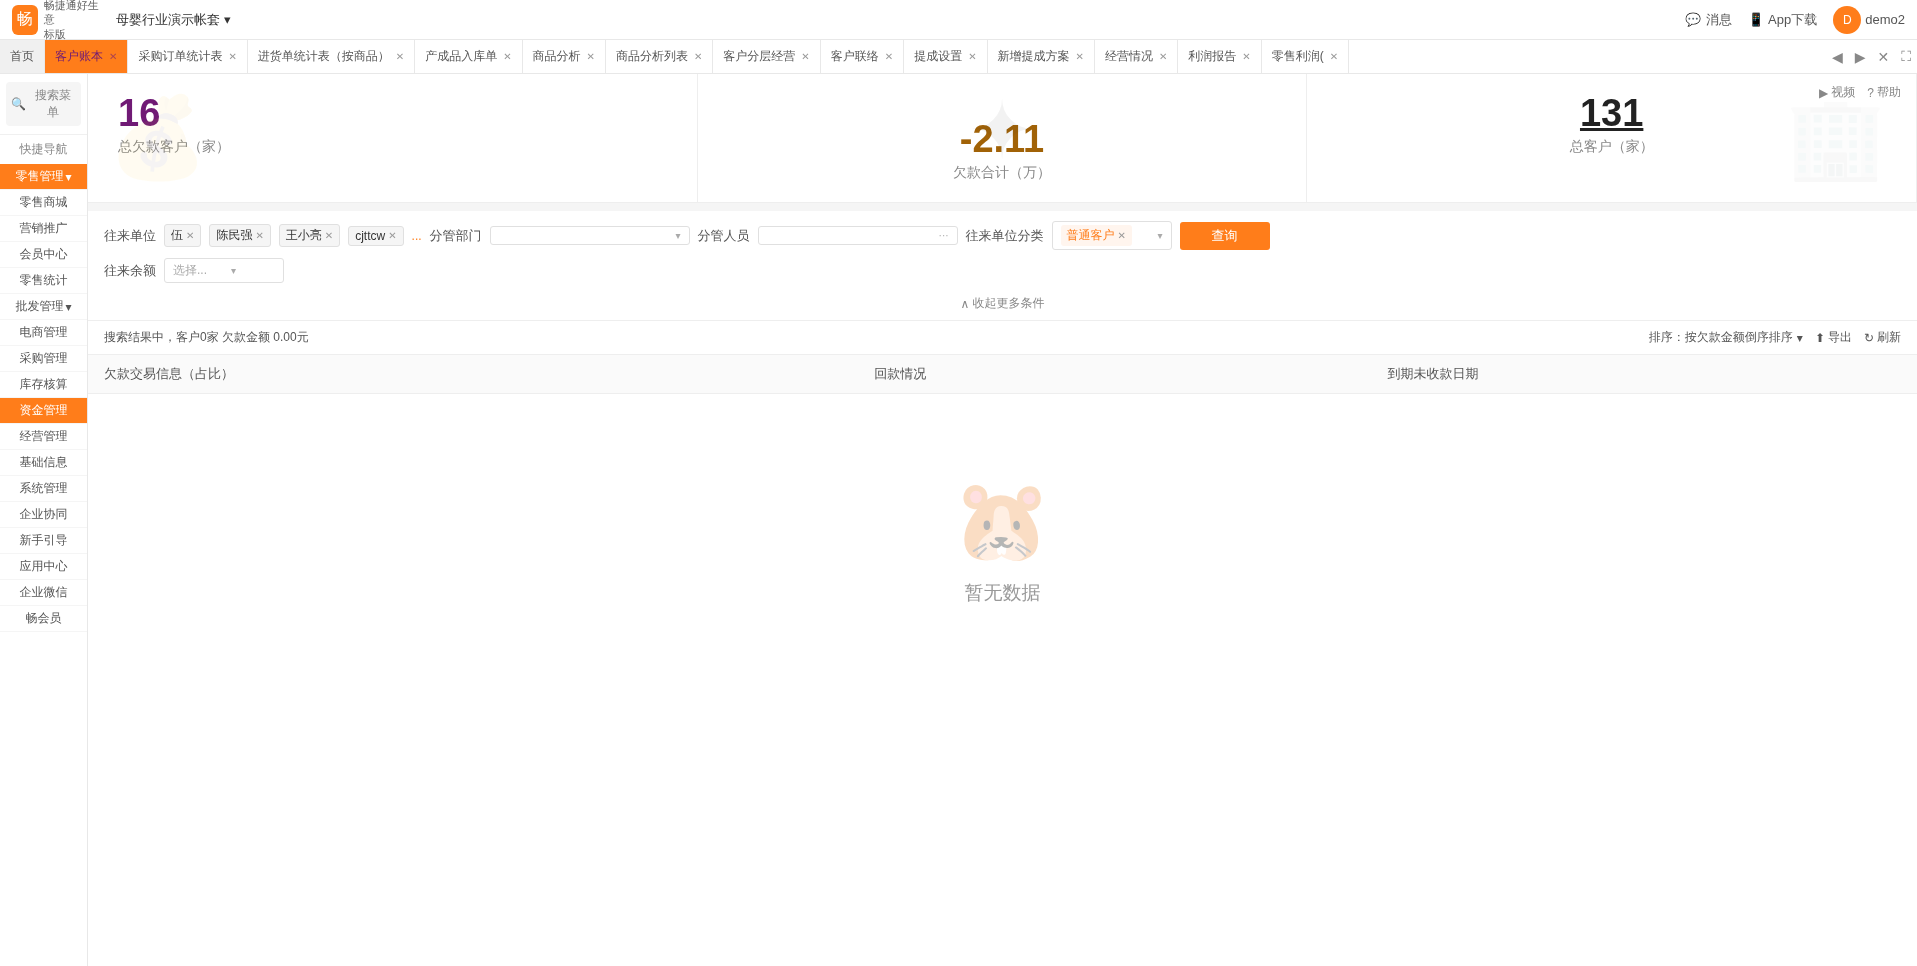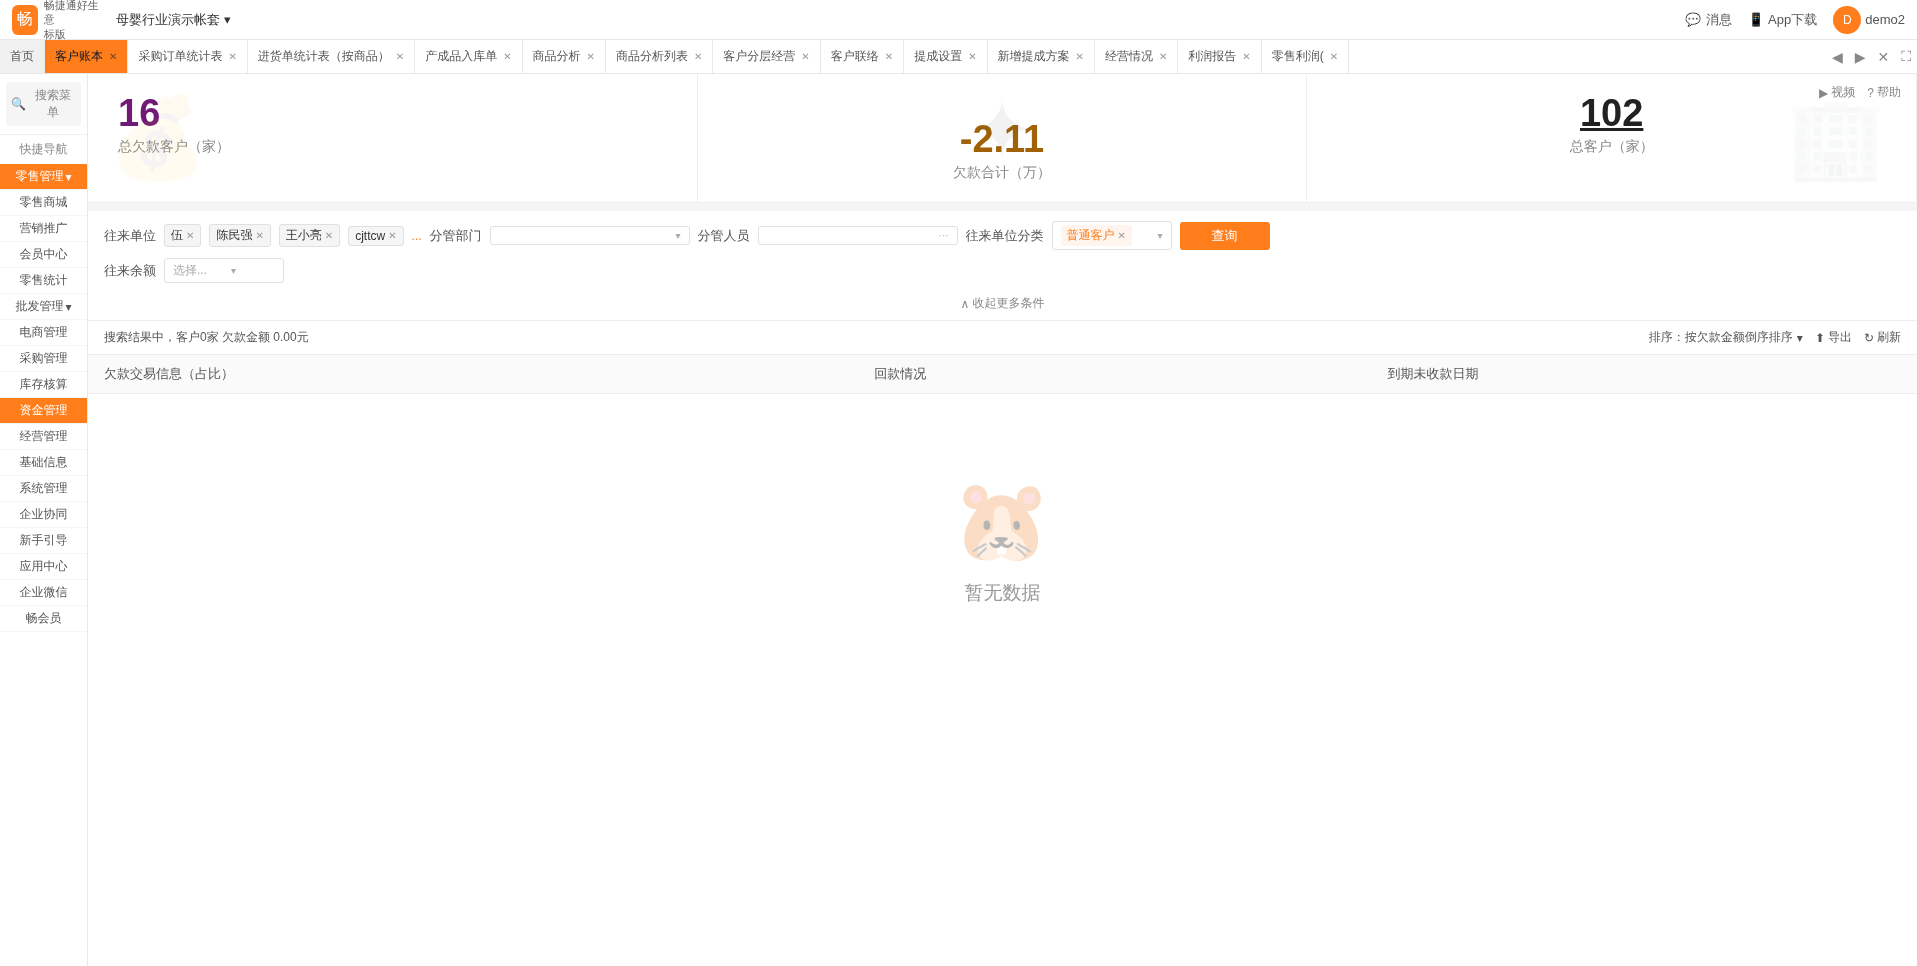--- a/index.html
+++ b/index.html
@@ -12,21 +12,21 @@
     .logo-icon { width: 30px; height: 30px; background: #ff7d1a; border-radius: 6px; display: flex; align-items: center; justify-content: center; color: #fff; font-size: 16px; }
     .logo-text { font-size: 11px; color: #666; line-height: 1.3; }
     .store-selector { display: flex; align-items: center; gap: 4px; font-size: 13px; color: #333; cursor: pointer; padding: 0 8px; }
     .top-bar-right { display: flex; align-items: center; gap: 16px; }
     .top-bar-action { display: flex; align-items: center; gap: 4px; font-size: 13px; color: #555; cursor: pointer; }
     .avatar { width: 28px; height: 28px; border-radius: 50%; background: #ff7d1a; display: flex; align-items: center; justify-content: center; color: #fff; font-size: 12px; }
 
     
     .tab-bar { background: #fff; height: 34px; display: flex; align-items: stretch; border-bottom: 1px solid #e8e8e8; flex-shrink: 0; overflow: hidden; }
     .tab-item { display: flex; align-items: center; padding: 0 10px; gap: 4px; font-size: 12px; color: #555; cursor: pointer; border-right: 1px solid #e8e8e8; white-space: nowrap; flex-shrink: 0; }
-    .tab-item.active { background: #ff7d1a; color: #0f172a; }
+    .tab-item.active { background: #ff7d1a; color: #701a75; }
     .tab-item .close-btn { opacity: 0.6; font-size: 10px; margin-left: 2px; }
     .tab-item.home { background: #f0f0f0; }
     .tab-nav-btn { display: flex; align-items: center; justify-content: center; padding: 0 6px; cursor: pointer; color: #888; font-size: 14px; flex-shrink: 0; }
     .tab-bar-end { display: flex; align-items: center; margin-left: auto; }
 
     
     .main-layout { display: flex; flex: 1; overflow: hidden; }
 
     
     .sidebar { width: 88px; background: #fff; display: flex; flex-direction: column; border-right: 1px solid #e8e8e8; flex-shrink: 0; overflow-y: auto; }
@@ -269,21 +269,21 @@
       </div>
 
       <div class="stat-card stat-card-center">
         <div style="position:absolute;left:50%;transform:translateX(-50%);top:10px;opacity:0.06;font-size:80px;">✦</div>
         <div class="stat-number negative">-2.11</div>
         <div class="stat-label">欠款合计（万）</div>
       </div>
 
       <div class="stat-card stat-card-center">
         <div style="position:absolute;right:30px;top:50%;transform:translateY(-50%);opacity:0.06;font-size:80px;">🏢</div>
-        <div class="stat-number black">102</div>
+        <div class="stat-number black">131</div>
         <div class="stat-label">总客户（家）</div>
       </div>
 
       <div class="help-area">
         <div class="help-btn">
           <span>▶</span>
           <span>视频</span>
         </div>
         <div class="help-btn">
           <span>?</span>

